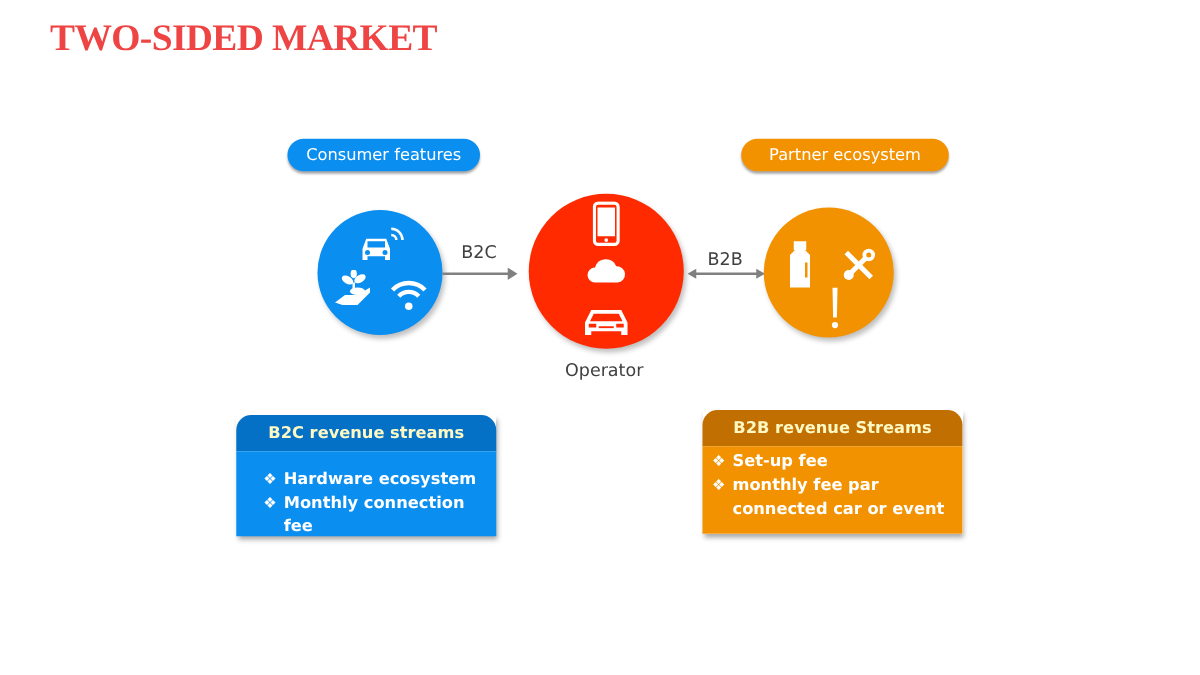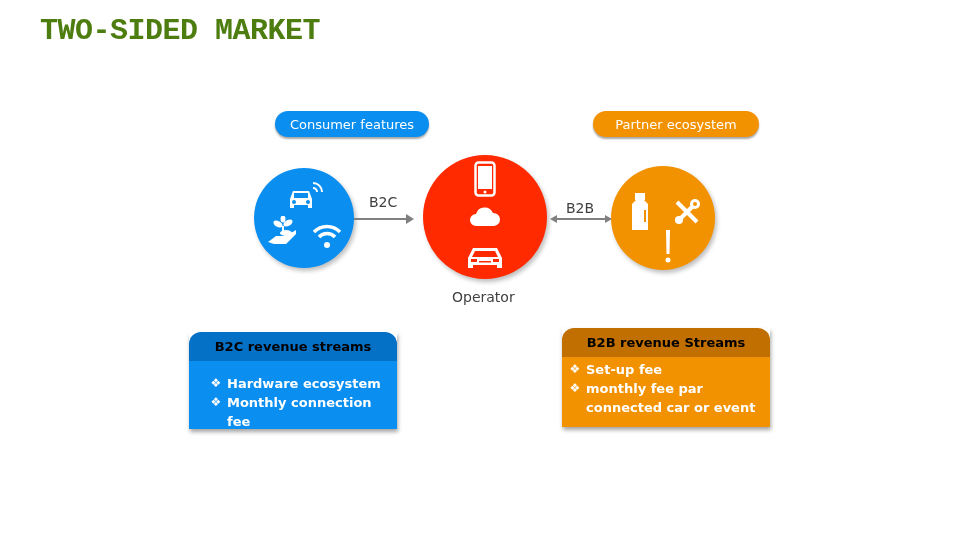--- a/index.html
+++ b/index.html
@@ -1,29 +1,29 @@
 <!DOCTYPE html>
 <html><head>
 <meta charset="utf-8">
 <style>
   html,body{margin:0;padding:0;}
   body{width:960px;height:540px;background:#ffffff;position:relative;overflow:hidden;font-family:"DejaVu Sans","Liberation Sans",sans-serif;}
-  .title{position:absolute;left:40px;top:14px;font-size:30px;font-weight:bold;color:#4d7c0f;letter-spacing:-0.5px;font-family:Liberation Mono, monospace;}
+  .title{position:absolute;left:40px;top:14px;font-size:30px;font-weight:bold;color:#ef4444;letter-spacing:-0.5px;font-family:Liberation Serif, serif;}
   .pill{position:absolute;height:26px;border-radius:13px;color:#fff;font-size:13px;display:flex;align-items:center;justify-content:center;box-shadow:0 2px 2px rgba(0,0,0,0.35);}
-  .pill.blue{left:230px;top:111px;width:154px;background:#0a8ef0;margin-left:45px;}
+  .pill.blue{left:230px;top:111px;width:154px;background:#0a8ef0;}
   .pill.orange{left:593px;top:111px;width:166px;background:#f39200;}
   .circle{position:absolute;border-radius:50%;box-shadow:2px 3px 4px rgba(0,0,0,0.25);}
   .c-blue{left:254px;top:168px;width:100px;height:100px;background:#0a8ef0;}
   .c-red{left:423px;top:155px;width:124px;height:124px;background:#ff2a00;}
   .c-orange{left:611px;top:166px;width:104px;height:104px;background:#f39200;}
   .icon{position:absolute;}
   .lbl{position:absolute;font-size:14px;color:#404040;}
   .arrow{position:absolute;height:2px;background:#808080;}
   .box{position:absolute;width:208px;box-shadow:1px 3px 4px rgba(0,0,0,0.35);}
-  .box .hdr{height:29px;border-radius:12px 12px 0 0;color:#000000;font-size:13px;font-weight:bold;display:flex;align-items:center;justify-content:center;}
+  .box .hdr{height:29px;border-radius:12px 12px 0 0;color:#fef9c3;font-size:13px;font-weight:bold;display:flex;align-items:center;justify-content:center;}
   .box .bd{color:#fff;font-size:13px;font-weight:bold;}
   .box ul{list-style:none;margin:0;padding:0;}
   .box li{display:flex;line-height:19px;}
   .box li .b{width:22px;flex:none;text-align:center;font-size:12px;}
   .b2c{left:189px;top:332px;}
   .b2c .hdr{background:#0571c6;}
   .b2c .bd{background:#0a8ef0;height:68px;padding:13px 0 0 16px;box-sizing:border-box;}
   .b2b{left:562px;top:328px;}
   .b2b .hdr{background:#c16f00;}
   .b2b .bd{background:#f39200;height:70px;padding:3px 0 0 2px;box-sizing:border-box;}

